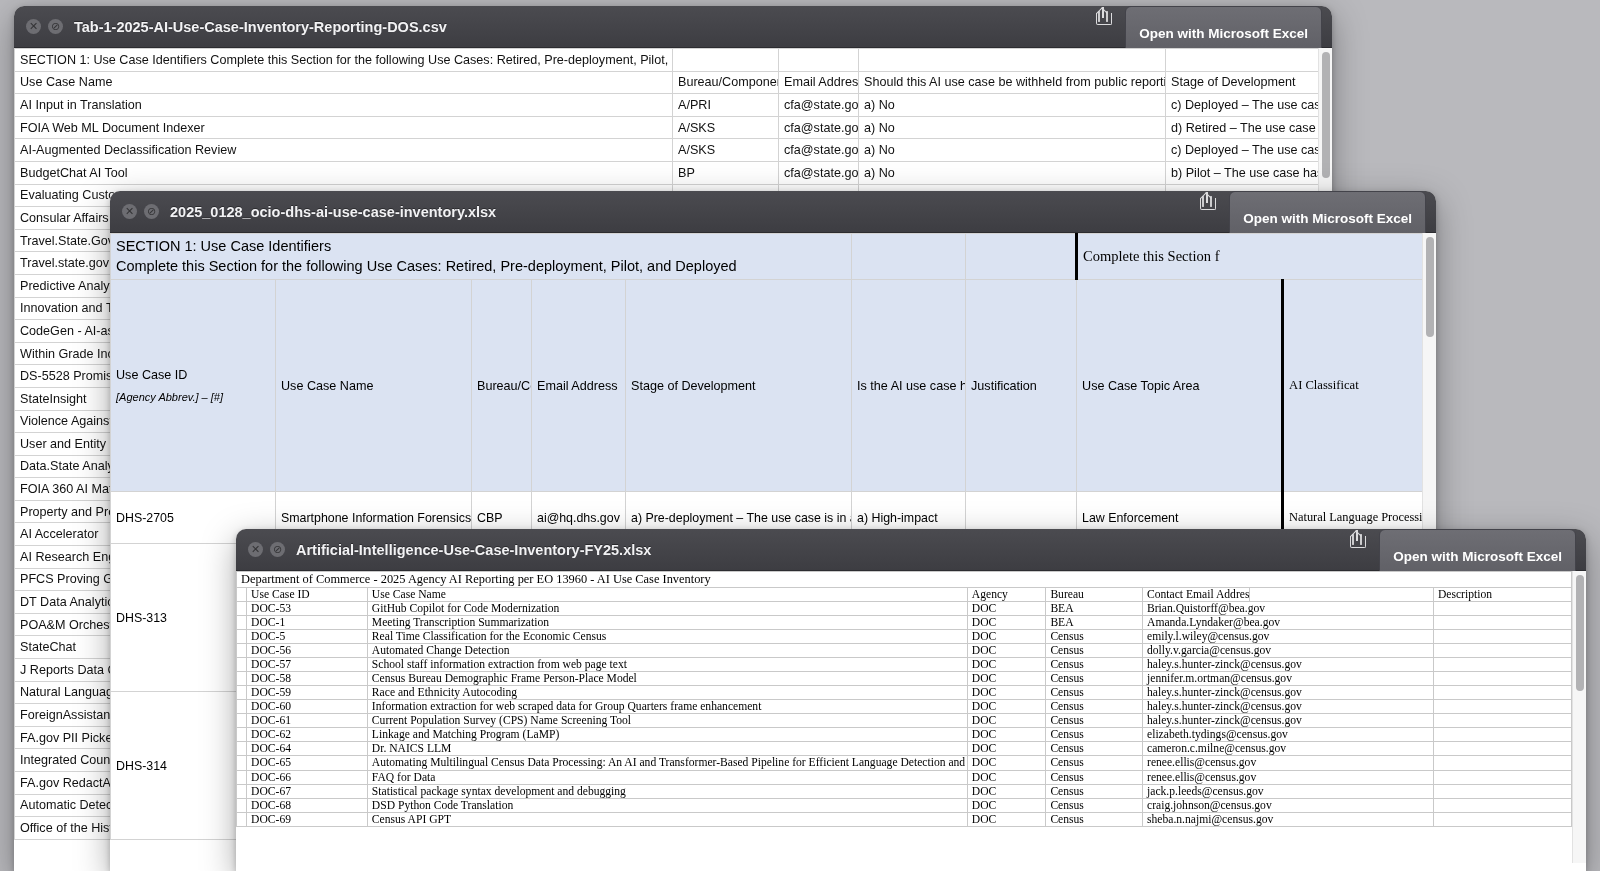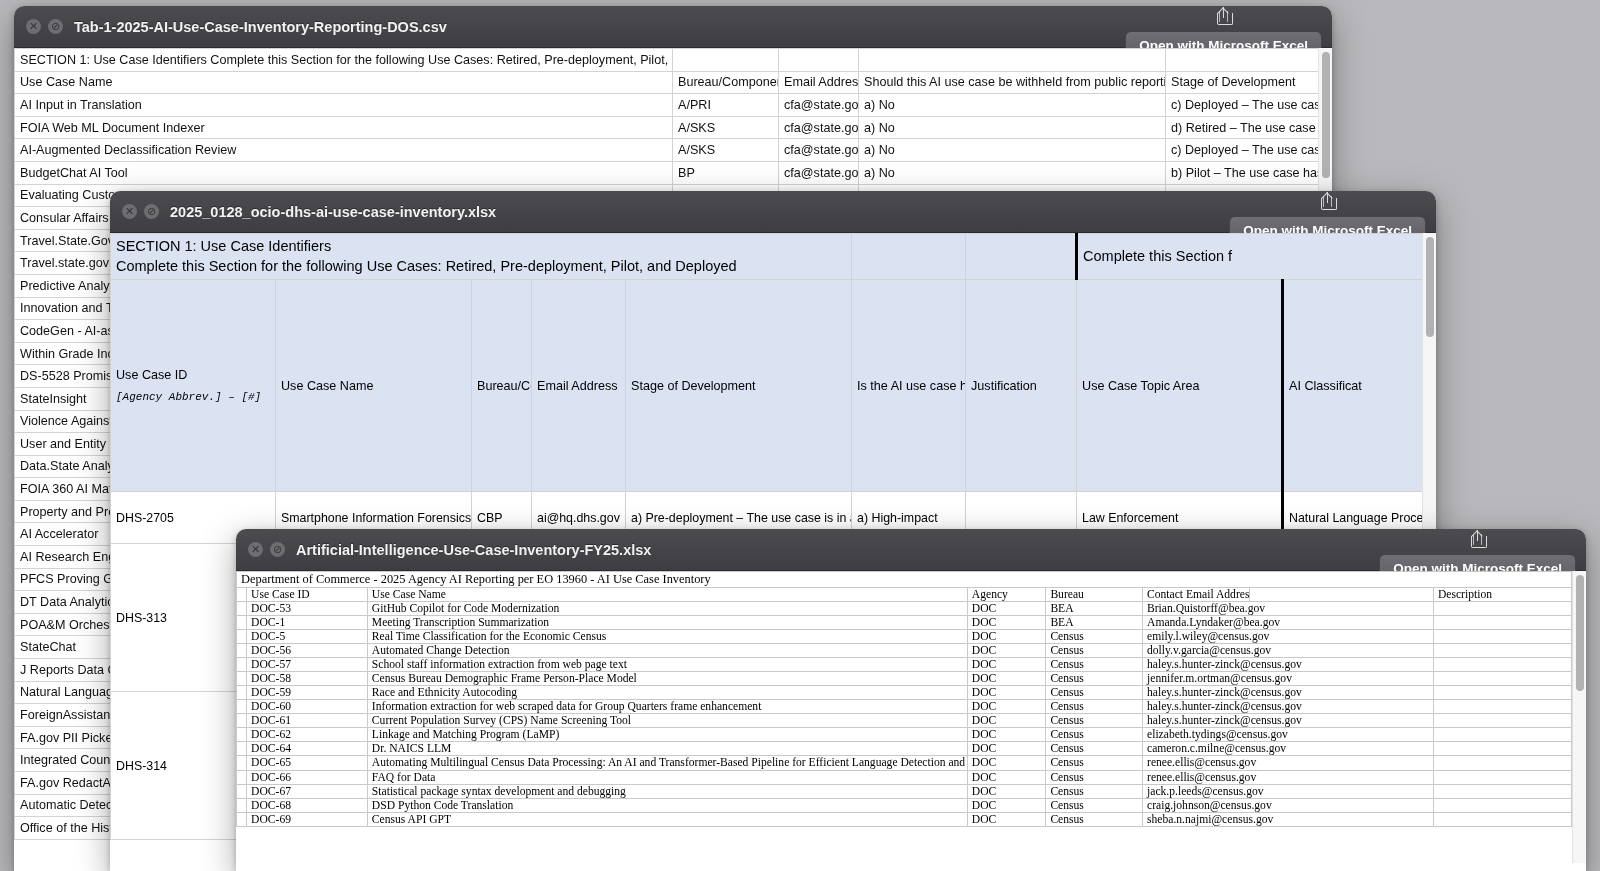--- a/index.html
+++ b/index.html
@@ -41,21 +41,21 @@
   .win-title {
     color: #f2f2f4;
     font-size: 14.5px;
     font-weight: bold;
     margin-left: 11px;
     white-space: nowrap;
     text-shadow: 0 -1px 0 rgba(0,0,0,0.4);
   }
   .tb-right {
     position: absolute; right: 10px; top: 0; height: 54px;
-    display: flex; align-items: center; gap: 12px; flex-direction: column;
+    display: flex; gap: 12px;
   }
   .share-icon {
     width: 20px; height: 22px; position: relative; cursor: default;
   }
   .share-icon:before {
     content: ""; position: absolute; left: 3px; top: 7px;
     width: 14px; height: 11px;
     border: 1.6px solid #dcdcde; border-top: none; border-radius: 0 0 2px 2px;
   }
   .share-icon:after {
@@ -141,25 +141,25 @@
     text-align: center;
     font-weight: bold;
     white-space: normal;
     font-size: 12.6px;
     border-color: #8ea0c4;
     border-bottom: 3px solid #000;
     height: 212px;
   }
   .dhs-head .sub {
     display: block; font-style: italic; font-weight: normal;
-    font-size: 11px; margin-top: 9px; font-family: Liberation Mono, monospace;
+    font-size: 11px; margin-top: 9px;
   }
   .dhs-data td { white-space: normal; vertical-align: top; padding-top: 6px; height: 52px; }
   .dhs-tall td { height: 148px; vertical-align: top; padding-top: 7px; }
-  .thickL { border-left: 3px solid #000 !important; }
+  .thickL { border-left: 3px solid #000 !important; font-family: Liberation Serif, serif; }
   .d0 { width: 165px; } .d1 { width: 196px; } .d2 { width: 60px; }
   .d3 { width: 94px; } .d4 { width: 226px; } .d5 { width: 114px; }
   .d6 { width: 111px; } .d7 { width: 206px; } .d8 { width: 140px; }
 
   
   #win-fy { left: 236px; top: 529px; width: 1350px; height: 342px; }
   #win-fy .sheet { height: 292px; }
   #win-fy table.grid {
     width: 1336px;
     font-size: 11.6px;

